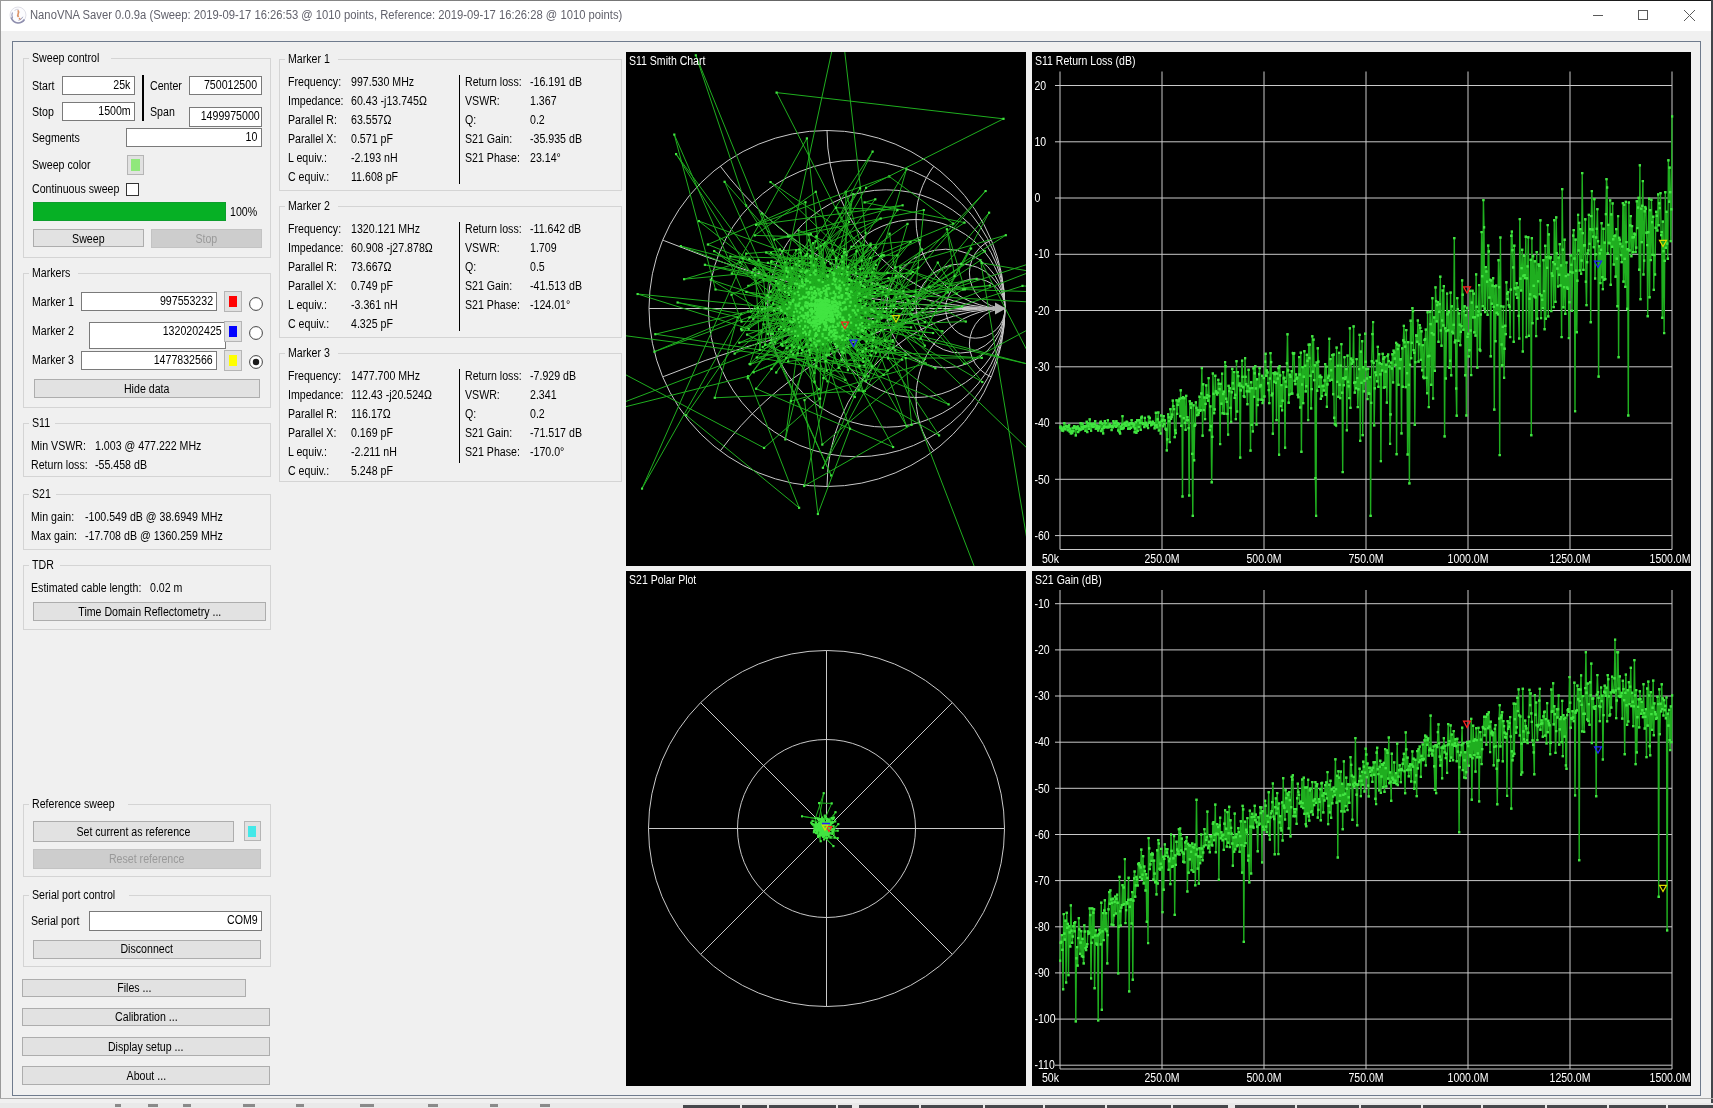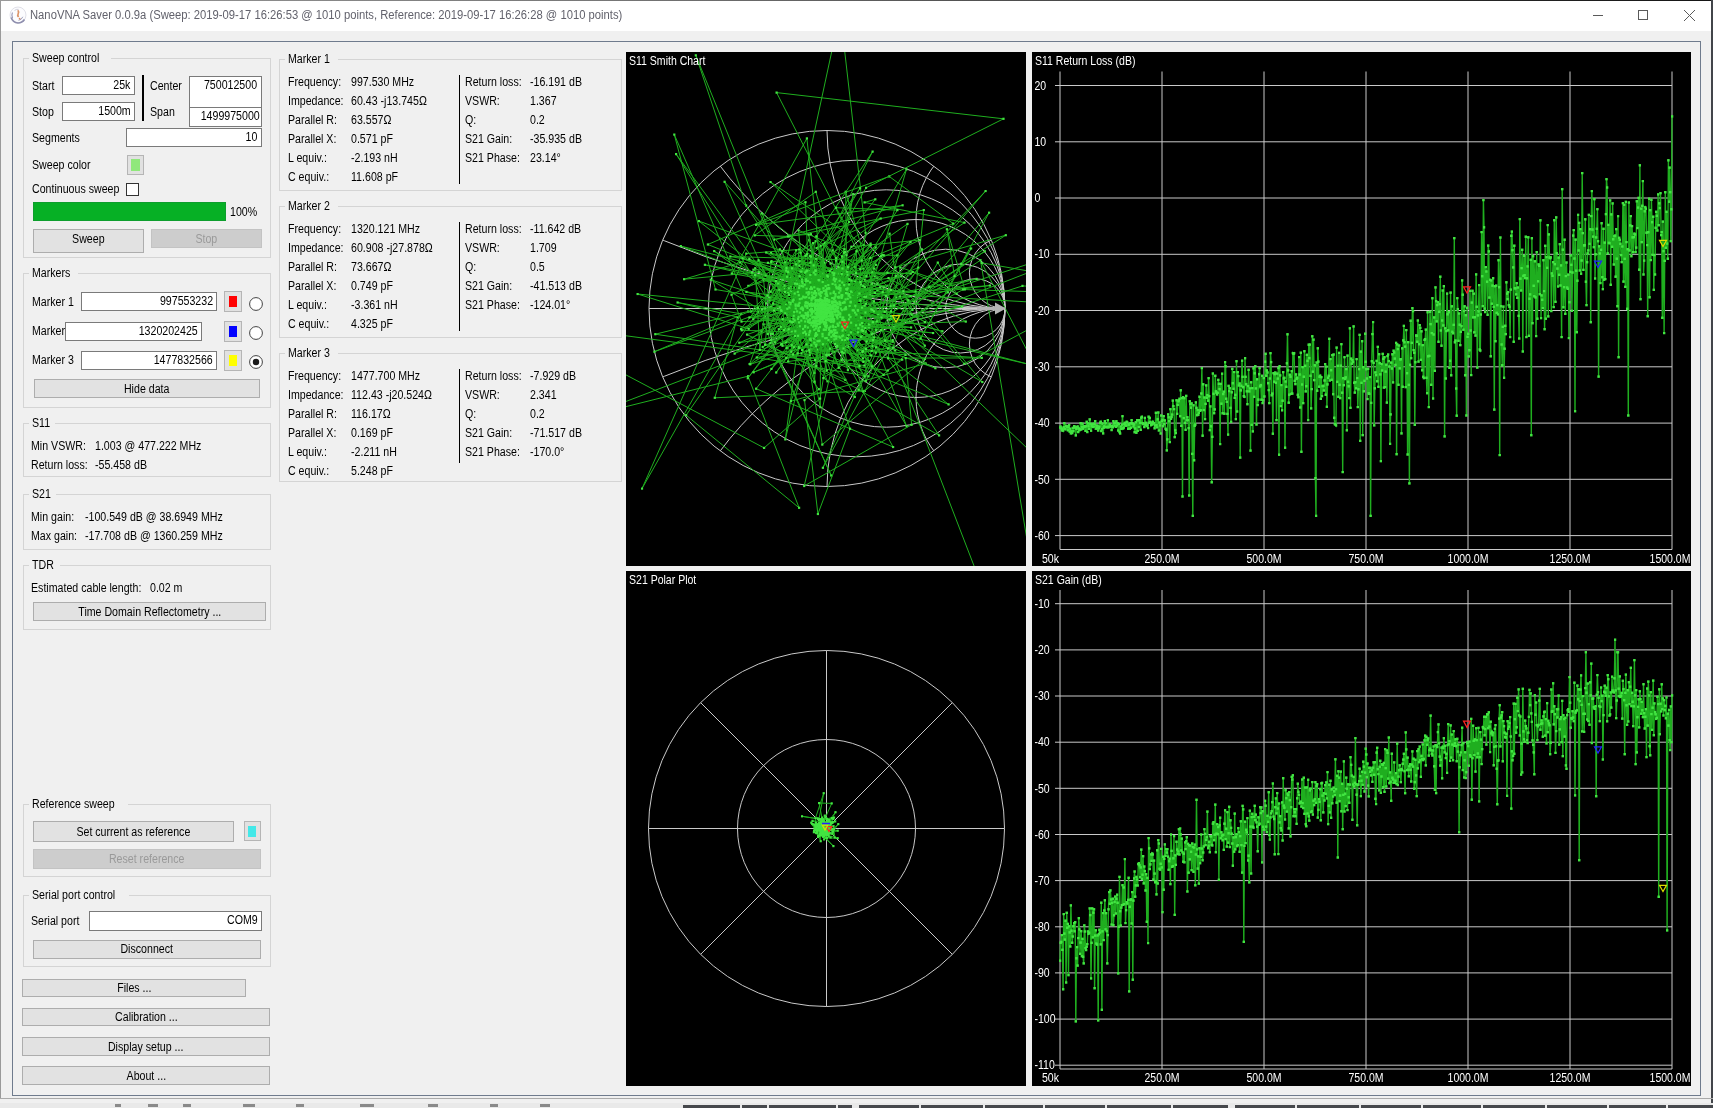--- a/index.html
+++ b/index.html
@@ -34,48 +34,48 @@
 <line x1="15" y1="15.5" x2="25" y2="15.5" stroke="#5a5a5a" stroke-width="1"></line>
 <rect x="60.5" y="10.5" width="9" height="9" fill="none" stroke="#5a5a5a" stroke-width="1"></rect>
 <path d="M106 10 l11 11 M117 10 l-11 11" stroke="#5a5a5a" stroke-width="1"></path>
 </svg>
 <div style="position:absolute;left:12px;top:41px;width:1689px;height:1055px;border:1px solid #6f7b8d"></div>
 <div class="g" style="left:23px;top:58px;width:248px;height:200px"></div>
 <div class="gl" style="left:29px;top:51px"><span class="txl">Sweep control</span></div>
 <div class="lb" style="left:32px;top:77.5px"><span class="txl">Start</span></div>
 <div class="inp" style="left:62px;top:75.5px;width:72.5px;height:19.5px;line-height:17.5px"><span class="txr">25k</span></div>
 <div class="lb" style="left:150px;top:77.5px"><span class="txl">Center</span></div>
-<div class="inp" style="left:188.5px;top:75.5px;width:73.0px;height:32px;line-height:17.5px"><span class="txr">750012500</span></div>
+<div class="inp" style="left:188.5px;top:75.5px;width:73.0px;height:19px;line-height:17.5px"><span class="txr">750012500</span></div>
 <div class="lb" style="left:32px;top:103.5px"><span class="txl">Stop</span></div>
 <div class="inp" style="left:62px;top:101.5px;width:72.5px;height:19.5px;line-height:17.5px"><span class="txr">1500m</span></div>
 <div class="lb" style="left:150px;top:103.5px"><span class="txl">Span</span></div>
 <div class="inp" style="left:188.5px;top:107px;width:73.0px;height:19.5px;line-height:17.5px"><span class="txr">1499975000</span></div>
 <div class="sep" style="left:141.5px;top:75px;height:46px;width:2px"></div>
 <div class="lb" style="left:32px;top:129.5px"><span class="txl">Segments</span></div>
 <div class="inp" style="left:126px;top:128px;width:135.5px;height:19px;line-height:17px"><span class="txr">10</span></div>
 <div class="lb" style="left:32px;top:156.5px"><span class="txl">Sweep color</span></div>
 <div style="position:absolute;left:127px;top:155px;width:17px;height:19.5px;background:#e1e1e1;border:1px solid #b5b5b5"></div>
 <div style="position:absolute;left:131px;top:158.5px;width:9px;height:12.5px;background:#90e87c"></div>
 <div class="lb" style="left:32px;top:181px"><span class="txl">Continuous sweep</span></div>
 <div style="position:absolute;left:126px;top:182.5px;width:13px;height:13px;background:#fff;border:1px solid #333"></div>
 <div style="position:absolute;left:32.5px;top:202px;width:193.5px;height:19px;background:#06b025;border:1px solid #0d9e2d"></div>
 <div class="lb" style="left:230px;top:204px"><span class="txl">100%</span></div>
-<div class="btn" style="left:33px;top:229px;width:111px;height:24px;line-height:18px"><span class="txc">Sweep</span></div>
+<div class="btn" style="left:33px;top:229px;width:111px;height:18px;line-height:18px"><span class="txc">Sweep</span></div>
 <div class="btn dis" style="left:151px;top:229px;width:110.5px;height:19px;line-height:18px"><span class="txc">Stop</span></div>
 <div class="g" style="left:23px;top:272.5px;width:248px;height:135.5px"></div>
 <div class="gl" style="left:29px;top:265.5px"><span class="txl">Markers</span></div>
 <div class="lb" style="left:32px;top:293.5px"><span class="txl">Marker 1</span></div>
 <div class="inp" style="left:80.5px;top:292px;width:136.5px;height:19px;line-height:17px"><span class="txr">997553232</span></div>
 <div style="position:absolute;left:224px;top:291px;width:18px;height:21px;background:#e1e1e1;border:1px solid #b5b5b5"></div>
 <div style="position:absolute;left:229px;top:296px;width:8px;height:11px;background:#ff0000"></div>
 <svg width="14" height="14" style="position:absolute;left:248.5px;top:296.5px">
     <circle cx="7" cy="7" r="6.4" fill="#fff" stroke="#424242" stroke-width="1"></circle>
   </svg>
 <div class="lb" style="left:32px;top:323.0px"><span class="txl">Marker 2</span></div>
-<div class="inp" style="left:65px;top:321.5px;width:136.5px;height:19.0px;line-height:17.0px"><span class="txr">1320202425</span></div>
+<div class="inp" style="left:89px;top:321.5px;width:136.5px;height:27px;line-height:17.0px"><span class="txr">1320202425</span></div>
 <div style="position:absolute;left:224px;top:320.5px;width:18px;height:21px;background:#e1e1e1;border:1px solid #b5b5b5"></div>
 <div style="position:absolute;left:229px;top:325.5px;width:8px;height:11px;background:#0000ff"></div>
 <svg width="14" height="14" style="position:absolute;left:248.5px;top:326.0px">
     <circle cx="7" cy="7" r="6.4" fill="#fff" stroke="#424242" stroke-width="1"></circle>
   </svg>
 <div class="lb" style="left:32px;top:352.0px"><span class="txl">Marker 3</span></div>
 <div class="inp" style="left:80.5px;top:350.5px;width:136.5px;height:19.0px;line-height:17.0px"><span class="txr">1477832566</span></div>
 <div style="position:absolute;left:224px;top:349.5px;width:18px;height:21px;background:#e1e1e1;border:1px solid #b5b5b5"></div>
 <div style="position:absolute;left:229px;top:354.5px;width:8px;height:11px;background:#ffff00"></div>
 <svg width="14" height="14" style="position:absolute;left:248.5px;top:355.0px">

